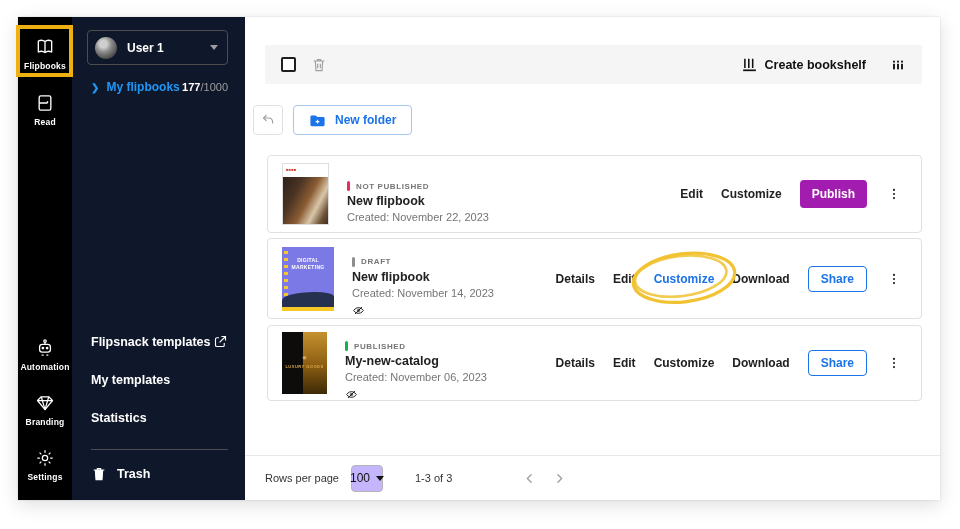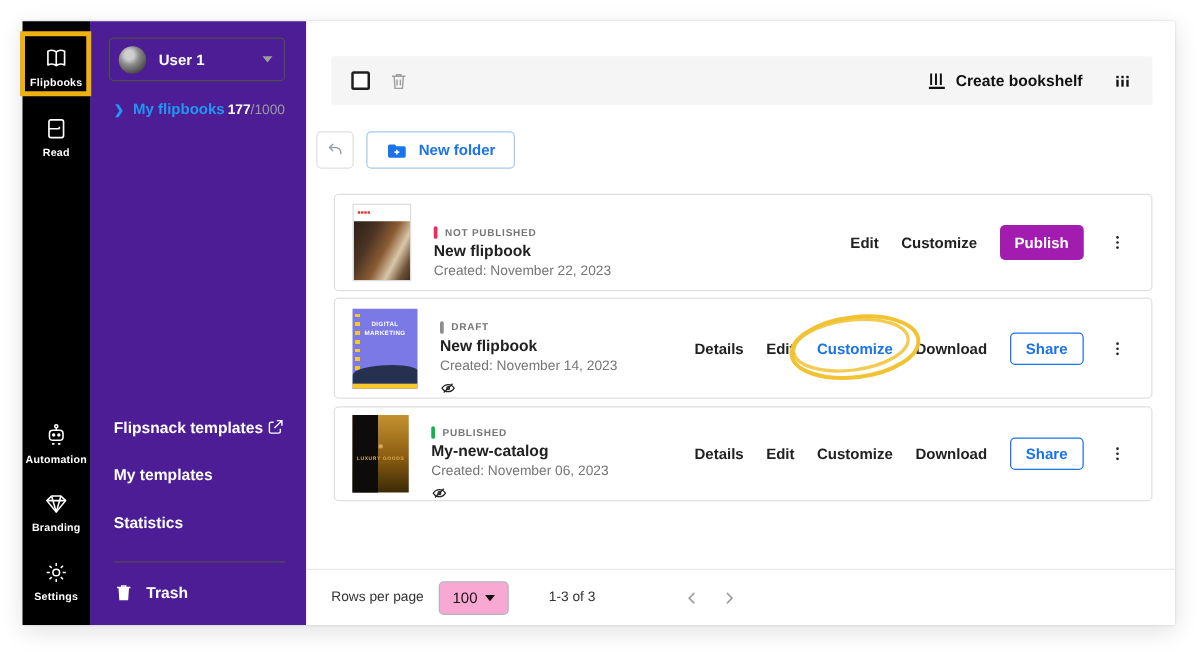--- a/index.html
+++ b/index.html
@@ -10,21 +10,21 @@
   
   .rail { width:54px; background:#000; position:relative; display:flex; flex-direction:column; flex-shrink:0; }
   .rail-item { display:flex; flex-direction:column; align-items:center; gap:4px; padding:8px 0; cursor:pointer; }
   .rail-item svg { width:20px; height:20px; }
   .rail-label { font-size:8.5px; color:#fff; font-weight:700; letter-spacing:.2px; }
   .rail-top { padding-top:12px; display:flex; flex-direction:column; gap:6px; }
   .rail-bottom { margin-top:auto; padding-bottom:10px; display:flex; flex-direction:column; gap:5px; }
   .flipbooks-highlight { position:absolute; left:-2px; top:8px; width:57px; height:52px; border:4px solid #eeb111; pointer-events:none; z-index:5; }
 
   
-  .panel { width:173px; background:#4c1d95; display:flex; flex-direction:column; flex-shrink:0; }
+  .panel { width:173px; background:#0f172a; display:flex; flex-direction:column; flex-shrink:0; }
   .user-box { margin:13px 17px 0 15px; height:35px; border:1px solid #4d4d4d; border-radius:4px; display:flex; align-items:center; cursor:pointer; }
   .avatar { width:22px; height:22px; border-radius:50%; margin-left:7px; flex-shrink:0;
             background:radial-gradient(circle at 38% 32%, #cfcfcf 0 18%, #8b8b8b 40%, #4a4a4a 75%, #333 100%); }
   .user-name { color:#fff; font-size:12px; font-weight:700; margin-left:10px; }
   .caret-down { width:0; height:0; border-left:4px solid transparent; border-right:4px solid transparent; border-top:5px solid #9e9e9e; margin-left:auto; margin-right:9px; }
   .myflip-row { margin:15px 17px 0 19px; display:flex; align-items:baseline; cursor:pointer; }
   .chev-right { color:#2196f3; font-size:10px; font-weight:700; }
   .myflip-label { color:#2196f3; font-size:12px; font-weight:700; margin-left:7px; }
   .myflip-count { margin-left:auto; font-size:11px; }
   .count-used { color:#fff; font-weight:700; }
@@ -97,21 +97,21 @@
   .share-btn { background:#fff; color:#1a73e8; font-size:12px; font-weight:700; border:1px solid #1a73e8; border-radius:4px; padding:5px 12px; cursor:pointer; font-family:inherit; }
   .kebab { cursor:pointer; display:flex; padding:2px; }
   .kebab svg { width:14px; height:16px; }
 
   .customize-wrap { position:relative; display:inline-flex; }
   .circle-annotation { position:absolute; left:50%; top:50%; transform:translate(-50%,-52%) rotate(-7deg); pointer-events:none; overflow:visible; }
 
   .pagination { position:absolute; left:0; right:0; bottom:0; height:45px; border-top:1px solid #e8e8e8;
                 display:flex; align-items:center; padding-left:20px; }
   .rpp-label { font-size:11px; color:#333; }
-  .rpp-select { margin-left:12px; width:56px; height:27px; border:1px solid #b5b5b5; border-radius:4px; background:#f9a8d4;
+  .rpp-select { margin-left:12px; width:32px; height:27px; border:1px solid #b5b5b5; border-radius:4px; background:#c4b5fd;
                 display:flex; align-items:center; justify-content:center; gap:6px; cursor:pointer;text-align:right; }
   .rpp-value { font-size:12px; color:#111; }
   .rpp-caret { width:0; height:0; border-left:4px solid transparent; border-right:4px solid transparent; border-top:5px solid #111; }
   .range-label { margin-left:32px; font-size:11px; color:#333; }
   .page-arrows { margin-left:66px; display:flex; gap:8px; }
   .page-arrow { width:22px; height:22px; display:flex; align-items:center; justify-content:center; cursor:pointer; color:#9e9e9e; }
   .page-arrow svg { width:13px; height:13px; }
 </style>
 </head>
 <body>

